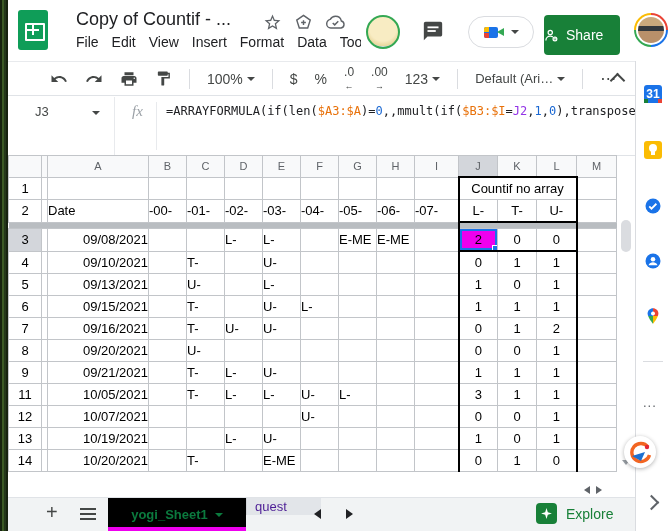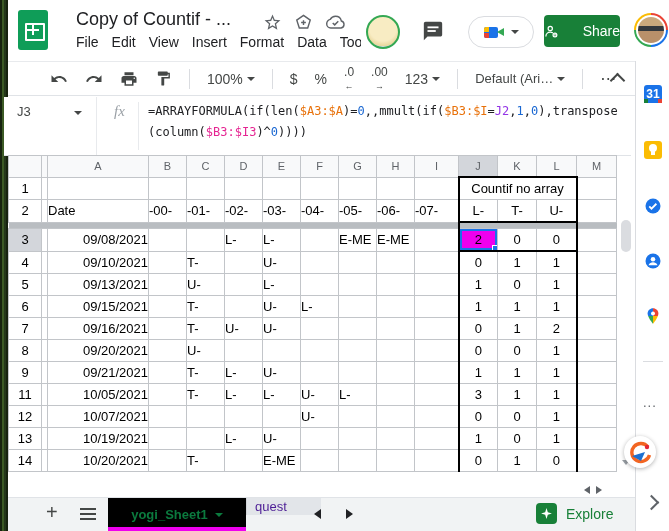--- a/index.html
+++ b/index.html
@@ -23,43 +23,43 @@
   .presence{position:absolute;left:358px;top:15px;width:30px;height:30px;border-radius:50%;
             border:2px solid #34a853;background:radial-gradient(circle at 50% 35%,#f8ecc3 55%,#e9d79d 75%,#cfe0f5 78%)}
   .commenticon{position:absolute;left:414px;top:20px}
   .meetbtn{position:absolute;left:460px;top:16px;width:64px;height:30px;border:1px solid #dadce0;border-radius:16px;
            display:flex;align-items:center;justify-content:center;gap:5px;background:#fff}
   .meet-cam{position:relative;width:22px;height:15px}
   .meet-cam .body{position:absolute;left:0;top:2px;width:14px;height:11px;background:#1a73e8;border-radius:2px}
   .meet-cam .lens{position:absolute;left:13px;top:3px;width:0;height:0;border-top:4.5px solid transparent;border-bottom:4.5px solid transparent;border-right:7px solid #34a853}
   .meet-cam .acc1{position:absolute;left:0;top:2px;width:5px;height:5px;background:#fbbc04;border-radius:2px 0 0 0}
   .meet-cam .acc2{position:absolute;left:0;top:8px;width:5px;height:5px;background:#ea4335;border-radius:0 0 0 2px}
-  .sharebtn{position:absolute;left:536px;top:15px;width:76px;height:32px;background:#188038;border-radius:4px;
-            color:#fff;font-size:14px;display:flex;align-items:center;justify-content:space-between;gap:18px;cursor:pointer}
+  .sharebtn{position:absolute;left:536px;top:15px;width:76px;height:40px;background:#188038;border-radius:4px;
+            color:#fff;font-size:14px;display:flex;align-items:center;justify-content:flex-start;gap:7px;cursor:pointer}
   .profile{position:absolute;left:626px;top:13px;width:34px;height:34px;border-radius:50%;
            background:conic-gradient(#ea4335 0 90deg,#1a73e8 90deg 180deg,#34a853 180deg 270deg,#fbbc04 270deg 360deg)}
   .profile::before{content:"";position:absolute;inset:2px;border-radius:50%;background:#fff}
   .profile::after{content:"";position:absolute;inset:4px;border-radius:50%;
            background:linear-gradient(180deg,#c9a87c 0 36%,#33383d 36% 52%,#b9906a 52% 100%)}
   
   .toolbar{position:absolute;left:8px;top:61px;width:627px;height:35px;border-top:1px solid #e8eaed;
            border-bottom:1px solid #e0e3e7;background:#fff;display:flex;align-items:center;gap:17px;
            padding-left:42px;box-sizing:border-box;color:#444746;font-size:14px}
   .toolbar svg{display:block}
   .tdiv{width:1px;height:20px;background:#dadce0}
   .tbtn{display:flex;align-items:center;gap:4px;cursor:pointer}
   .caret{width:0;height:0;border-left:4px solid transparent;border-right:4px solid transparent;border-top:4px solid #444746}
   .decwrap{display:flex;flex-direction:column;align-items:center;line-height:10px;font-size:12px}
   .decwrap .arr{font-size:9px}
   .fontname{max-width:86px;overflow:hidden;white-space:nowrap;font-size:13px}
   .morebtn{font-size:16px;letter-spacing:1px}
   .collapse{position:absolute;right:12px;top:13px;width:9px;height:9px;border-left:2px solid #444746;
             border-top:2px solid #444746;transform:rotate(45deg);cursor:pointer}
   
-  .fbar{position:absolute;left:4px;top:97px;width:627px;height:58px;border-bottom:1px solid #e0e3e7;background:#fff}
+  .fbar{position:absolute;left:22px;top:97px;width:627px;height:58px;border-bottom:1px solid #e0e3e7;background:#fff}
   .namebox{position:absolute;left:0;top:0;width:92px;height:58px;border-right:1px solid #e8eaed}
   .namebox .ref{position:absolute;left:13px;top:7px;font-size:13px;color:#444746}
   .namebox .caret{position:absolute;right:14px;top:14px}
   .fx{position:absolute;left:110px;top:6px;font-family:"Liberation Serif",serif;font-style:italic;
       font-size:15px;color:#9aa0a6}
   .fdiv{position:absolute;left:134px;top:5px;width:1px;height:48px;background:#e8eaed}
   .formula{position:absolute;left:144px;top:4px;width:478px;font-family:"DejaVu Sans Mono",monospace;
            font-size:12px;line-height:21px;white-space:nowrap}
   .fk{color:#202124}.fo{color:#e8710a}.fb{color:#1967d2}.fp{color:#9334e6}.fm{color:#e52592}
   
@@ -247,21 +247,20 @@
 
 <div class="fbar">
   <div class="namebox">
     <span class="ref">J3</span>
     <span class="caret"></span>
   </div>
   <span class="fx">fx</span>
   <span class="fdiv"></span>
   <div class="formula">
     <div><span class="fk">=ARRAYFORMULA(if(len(</span><span class="fo">$A3:$A</span><span class="fk">)=</span><span class="fb">0</span><span class="fk">,,mmult(if(</span><span class="fo">$B3:$I</span><span class="fk">=</span><span class="fp">J2</span><span class="fk">,</span><span class="fb">1</span><span class="fk">,</span><span class="fb">0</span><span class="fk">),transpose</span></div>
-    <div><span class="fk">(column(</span><span class="fm">$B3:$I3</span><span class="fk">)^</span><span class="fb">0</span><span class="fk">))))</span></div>
   </div>
 </div>
 
 <div class="gridwrap">
   <table class="sheet">
     <colgroup>
       <col style="width:33px">
         <col style="width:6px">
         <col style="width:101px">
       <col style="width:38px">

